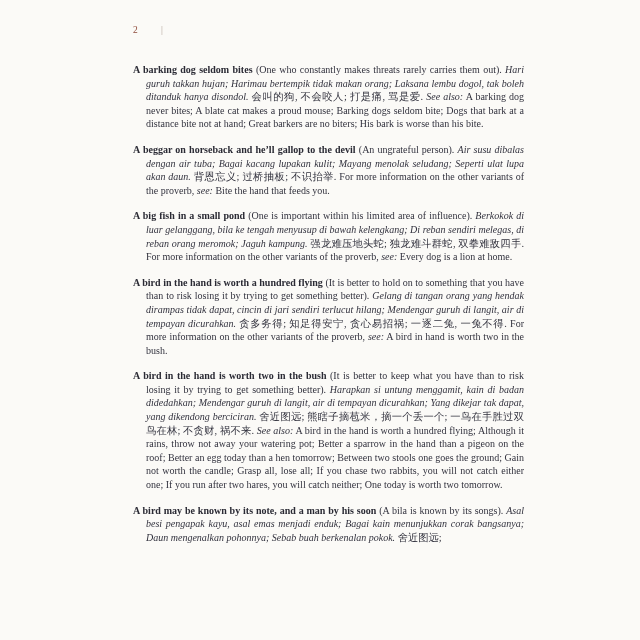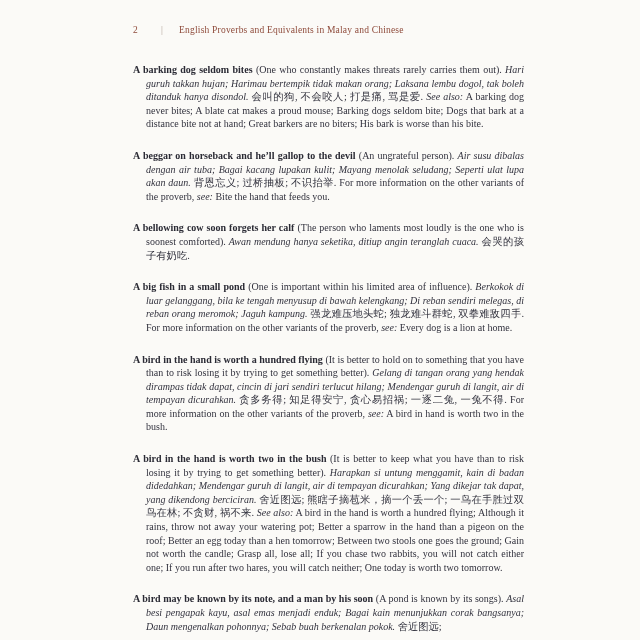--- a/index.html
+++ b/index.html
@@ -36,21 +36,21 @@
     color: #b3a49b;
     margin-right: 16px;
   }
   .entries {
     width: 100%;
   }
   p.entry {
     font-size: 10px;
     line-height: 13.6px;
     text-align: justify;
-    margin: 18px 0 9px 0;
+    margin: 12px 0 9px 0;
     padding-left: 13px;
     text-indent: -13px;
   }
   .seg-headword {
     font-weight: bold;
     color: #2a2a34;
   }
   .seg-roman {
     font-style: normal;
   }
@@ -65,24 +65,22 @@
     font-style: italic;
   }
 </style>
 </head>
 <body>
 
 <div class="page">
   <div class="page-header">
     <span class="page-number">2</span>
     <span class="separator">|</span>
-    <span class="running-title">English Proverbs and Equivalents in Malay and Chinese</span>
   </div>
   <div class="entries" id="entries">
       <p class="entry"><span class="seg-headword">A barking dog seldom bites</span><span class="seg-roman"> (One who constantly makes threats rarely carries them out). </span><span class="seg-malay">Hari guruh takkan hujan; Harimau bertempik tidak makan orang; Laksana lembu dogol, tak boleh ditanduk hanya disondol.</span><span class="seg-chinese"> 会叫的狗, 不会咬人; 打是痛, 骂是爱. </span><span class="seg-italic">See also:</span><span class="seg-roman"> A barking dog never bites; A blate cat makes a proud mouse; Barking dogs seldom bite; Dogs that bark at a distance bite not at hand; Great barkers are no biters; His bark is worse than his bite.</span></p>
       <p class="entry"><span class="seg-headword">A beggar on horseback and he’ll gallop to the devil</span><span class="seg-roman"> (An ungrateful person). </span><span class="seg-malay">Air susu dibalas dengan air tuba; Bagai kacang lupakan kulit; Mayang menolak seludang; Seperti ulat lupa akan daun.</span><span class="seg-chinese"> 背恩忘义; 过桥抽板; 不识抬举. </span><span class="seg-roman">For more information on the other variants of the proverb, </span><span class="seg-italic">see:</span><span class="seg-roman"> Bite the hand that feeds you.</span></p>
-      <p class="entry"><span class="seg-headword">A bellowing cow soon forgets her calf</span><span class="seg-roman"> (The person who laments most loudly is the one who is soonest comforted). </span><span class="seg-malay">Awan mendung hanya seketika, ditiup angin teranglah cuaca.</span><span class="seg-chinese"> 会哭的孩子有奶吃.</span></p>
       <p class="entry"><span class="seg-headword">A big fish in a small pond</span><span class="seg-roman"> (One is important within his limited area of influence). </span><span class="seg-malay">Berkokok di luar gelanggang, bila ke tengah menyusup di bawah kelengkang; Di reban sendiri melegas, di reban orang meromok; Jaguh kampung.</span><span class="seg-chinese"> 强龙难压地头蛇; 独龙难斗群蛇, 双拳难敌四手. </span><span class="seg-roman">For more information on the other variants of the proverb, </span><span class="seg-italic">see:</span><span class="seg-roman"> Every dog is a lion at home.</span></p>
       <p class="entry"><span class="seg-headword">A bird in the hand is worth a hundred flying</span><span class="seg-roman"> (It is better to hold on to something that you have than to risk losing it by trying to get something better). </span><span class="seg-malay">Gelang di tangan orang yang hendak dirampas tidak dapat, cincin di jari sendiri terlucut hilang; Mendengar guruh di langit, air di tempayan dicurahkan.</span><span class="seg-chinese"> 贪多务得; 知足得安宁, 贪心易招祸; 一逐二兔, 一兔不得. </span><span class="seg-roman">For more information on the other variants of the proverb, </span><span class="seg-italic">see:</span><span class="seg-roman"> A bird in hand is worth two in the bush.</span></p>
       <p class="entry"><span class="seg-headword">A bird in the hand is worth two in the bush</span><span class="seg-roman"> (It is better to keep what you have than to risk losing it by trying to get something better). </span><span class="seg-malay">Harapkan si untung menggamit, kain di badan didedahkan; Mendengar guruh di langit, air di tempayan dicurahkan; Yang dikejar tak dapat, yang dikendong berciciran.</span><span class="seg-chinese"> 舍近图远; 熊瞎子摘苞米，摘一个丢一个; 一鸟在手胜过双鸟在林; 不贪财, 祸不来. </span><span class="seg-italic">See also:</span><span class="seg-roman"> A bird in the hand is worth a hundred flying; Although it rains, throw not away your watering pot; Better a sparrow in the hand than a pigeon on the roof; Better an egg today than a hen tomorrow; Between two stools one goes the ground; Gain not worth the candle; Grasp all, lose all; If you chase two rabbits, you will not catch either one; If you run after two hares, you will catch neither; One today is worth two tomorrow.</span></p>
-      <p class="entry"><span class="seg-headword">A bird may be known by its note, and a man by his soon</span><span class="seg-roman"> (A pond is known by its songs). </span><span class="seg-malay">Asal besi pengapak kayu, asal emas menjadi enduk; Bagai kain menunjukkan corak bangsanya; Daun mengenalkan pohonnya; Sebab buah berkenalan pokok.</span><span class="seg-chinese"> 舍近图远;</span></p>
+      <p class="entry"><span class="seg-headword">A bird may be known by its note, and a man by his soon</span><span class="seg-roman"> (A bila is known by its songs). </span><span class="seg-malay">Asal besi pengapak kayu, asal emas menjadi enduk; Bagai kain menunjukkan corak bangsanya; Daun mengenalkan pohonnya; Sebab buah berkenalan pokok.</span><span class="seg-chinese"> 舍近图远;</span></p>
     </div>
 </div>
 
 </body></html>

